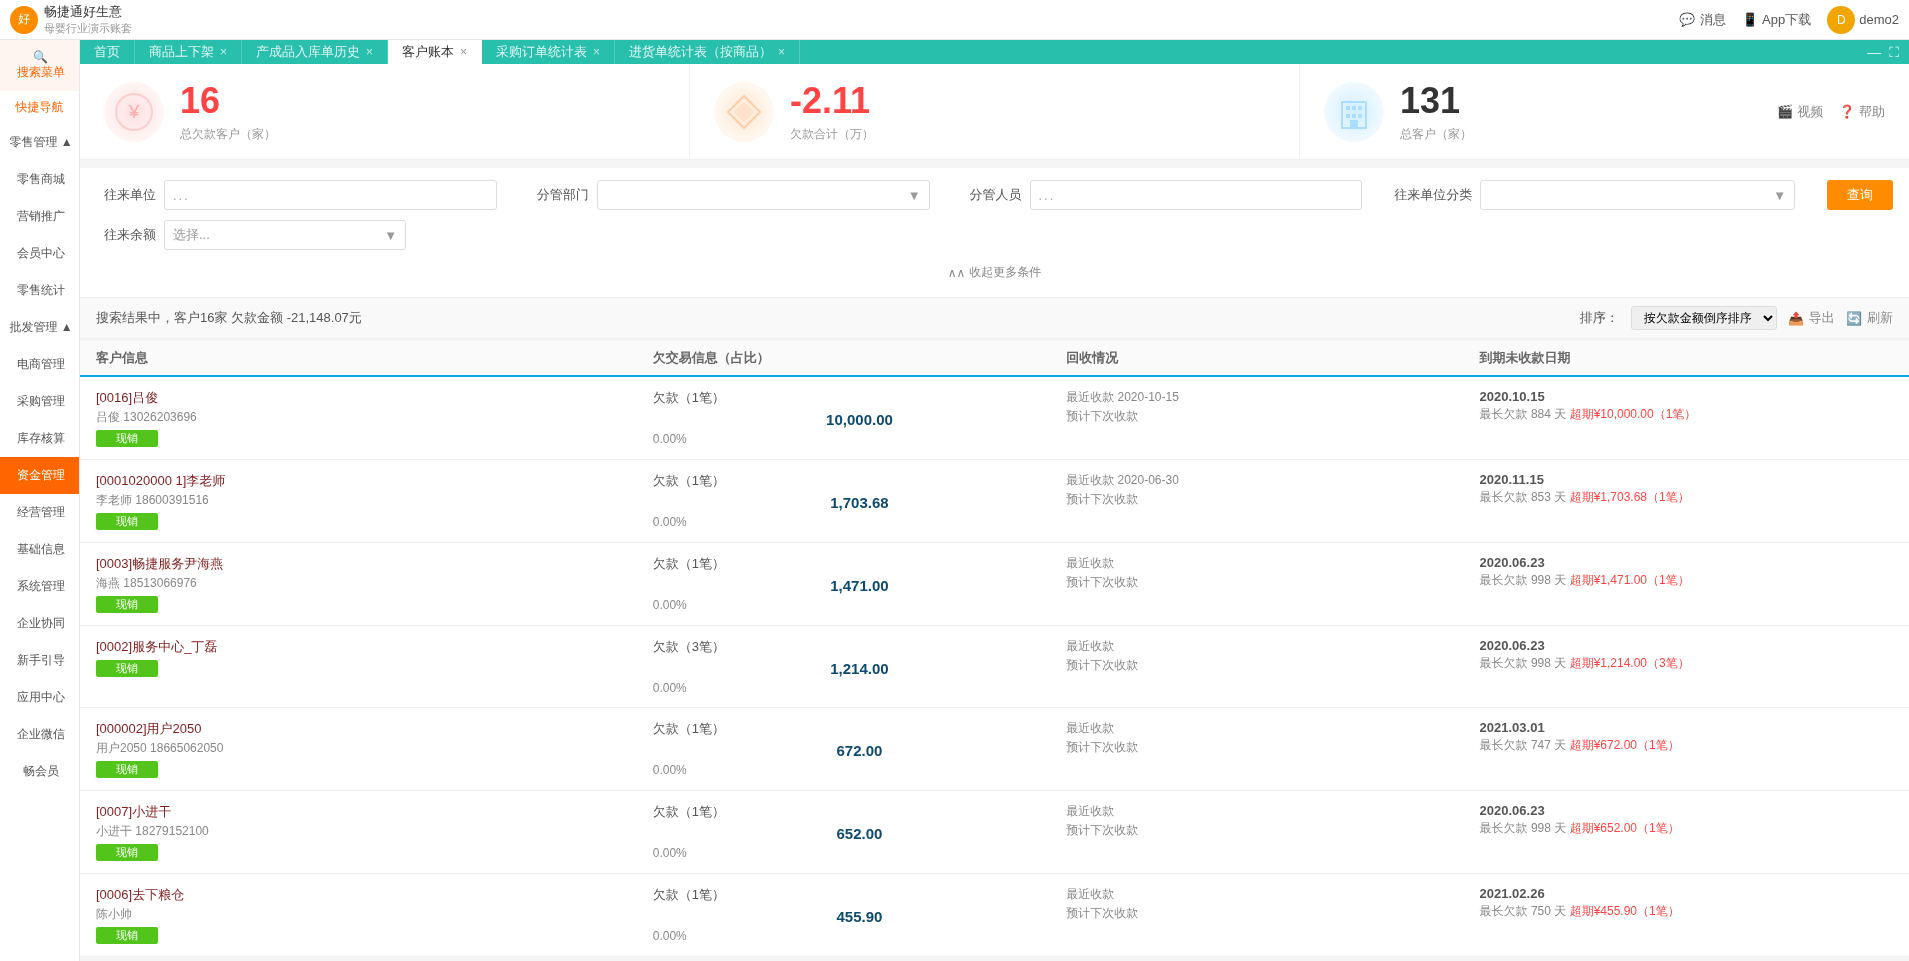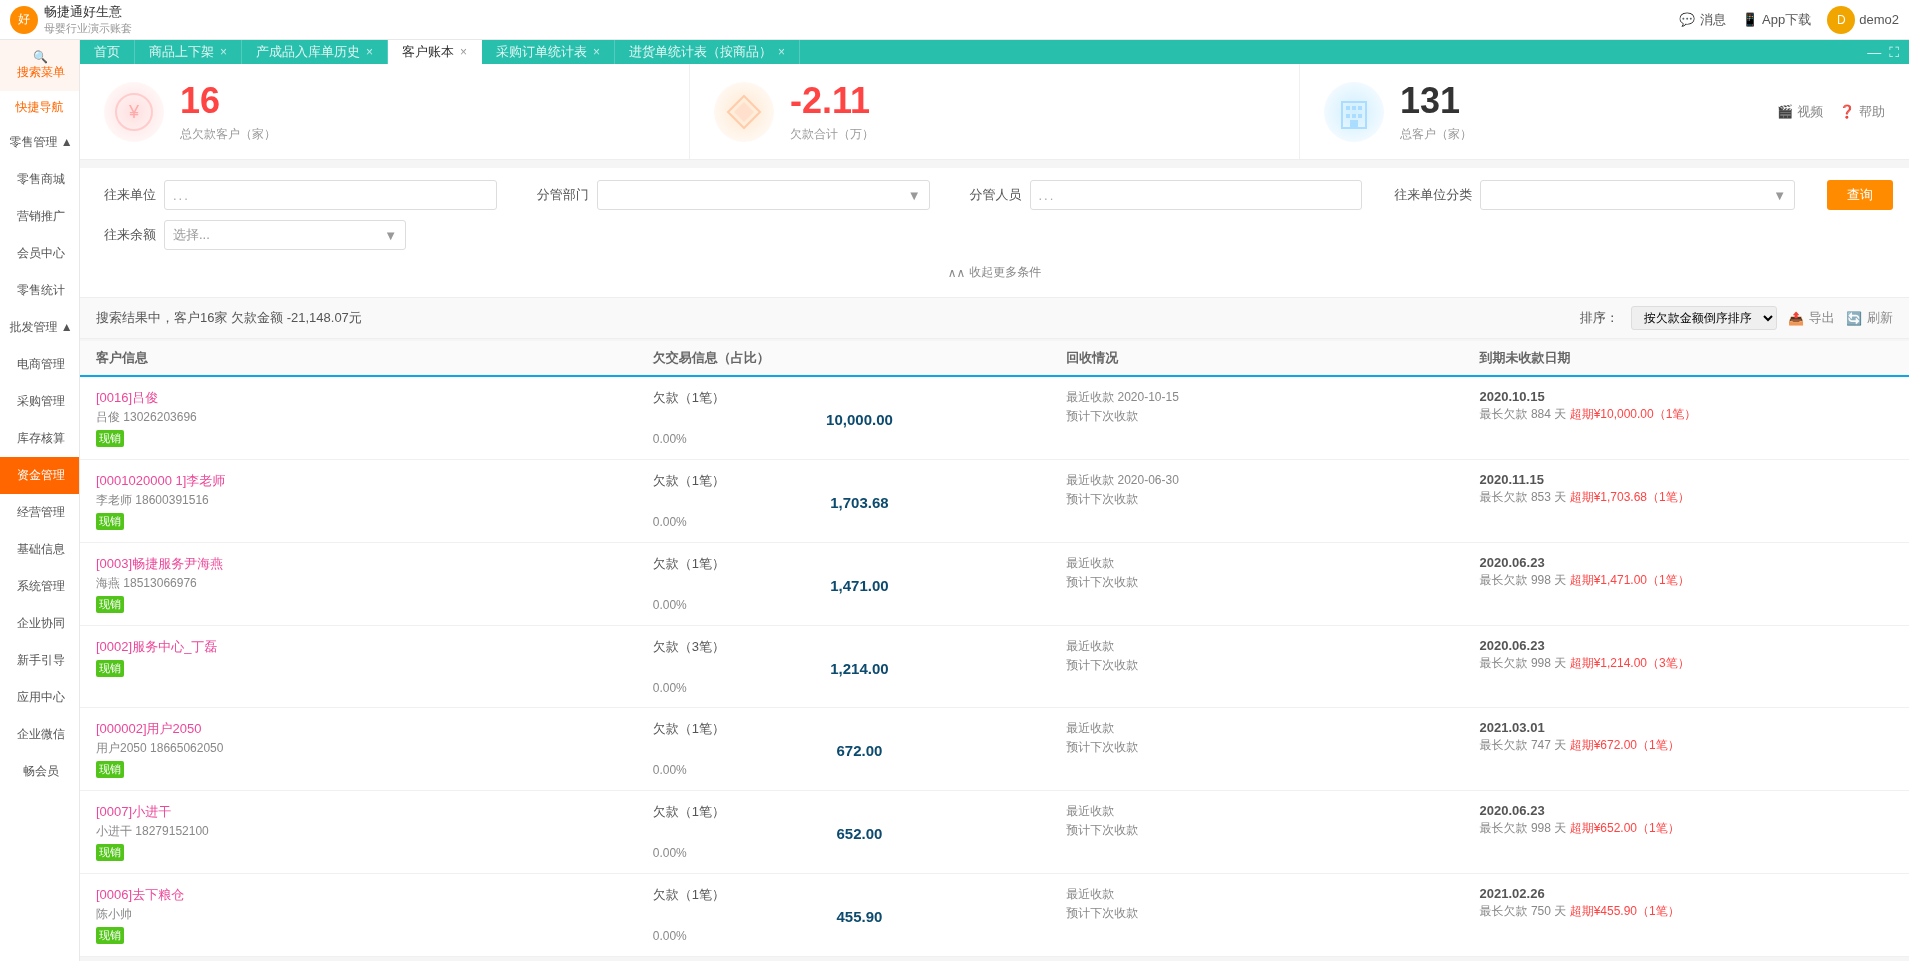--- a/index.html
+++ b/index.html
@@ -76,23 +76,23 @@
 
     
     .data-table { width: 100%; background: white; margin-top: 2px; }
     .table-header { display: flex; align-items: center; background: #fafafa; border-bottom: 2px solid #0ea5e9; padding: 8px 16px; font-size: 13px; color: #666; font-weight: bold; }
     .col-customer { flex: 2.5; }
     .col-debt { flex: 2; margin-left: 40px; }
     .col-recovery { flex: 2; }
     .col-due-date { flex: 2; }
     .table-row { display: flex; align-items: flex-start; padding: 12px 16px; border-bottom: 1px solid #f0f0f0; background: white; }
     .customer-info { flex: 2.5; }
-    .customer-name { color: #ec4899; cursor: pointer; font-size: 13px; }
+    .customer-name { color: #7f1d1d; cursor: pointer; font-size: 13px; }
     .customer-contact { font-size: 12px; color: #888; margin-top: 2px; }
-    .customer-tag { display: inline-block; background: #52c41a; color: white; font-size: 11px; padding: 1px 3px; border-radius: 2px; margin-top: 4px; }
+    .customer-tag { display: inline-block; background: #52c41a; color: white; font-size: 11px; padding: 1px 20px; border-radius: 2px; margin-top: 4px; }
     .debt-info { flex: 2; }
     .debt-count { font-size: 13px; color: #555; }
     .debt-amount { color: #0c4a6e; font-size: 15px; font-weight: bold; margin: 4px 0; text-align: center; }
     .debt-percent { font-size: 12px; color: #888; }
     .recovery-info { flex: 2; }
     .recovery-date { font-size: 12px; color: #888; }
     .recovery-next { font-size: 12px; color: #888; margin-top: 2px; }
     .due-date-info { flex: 2; }
     .due-date { font-size: 13px; color: #555; font-weight: bold; }
     .due-days { font-size: 12px; color: #888; margin-top: 2px; }

